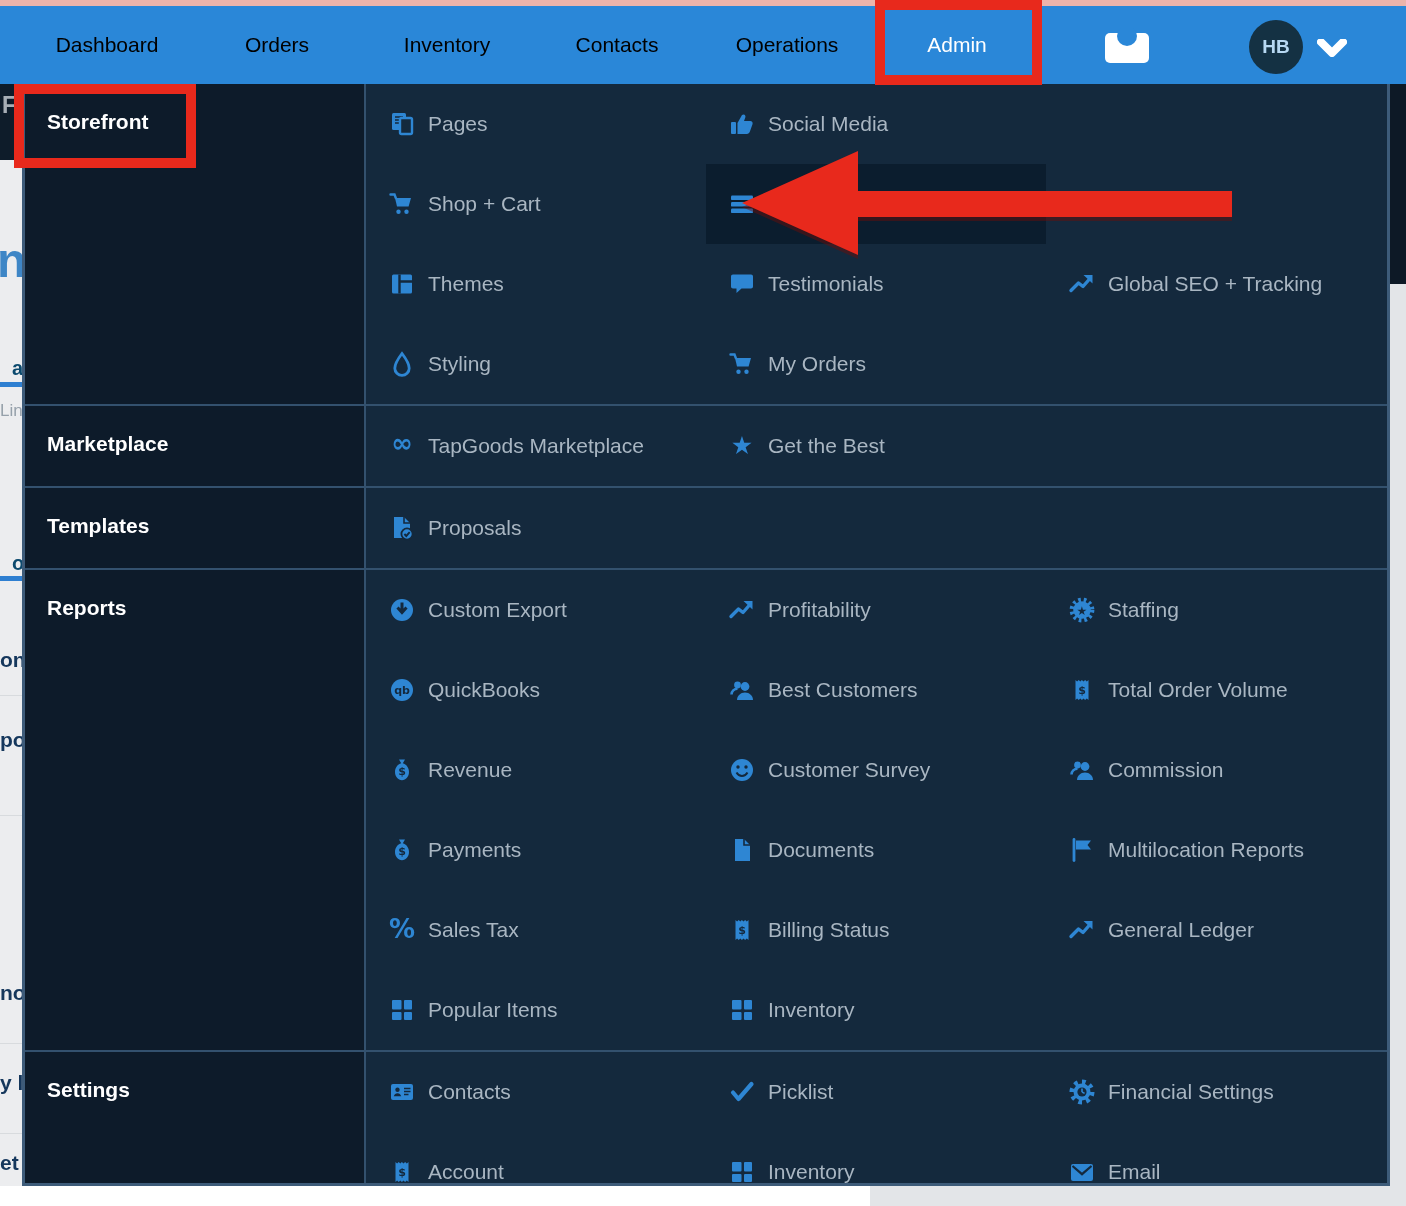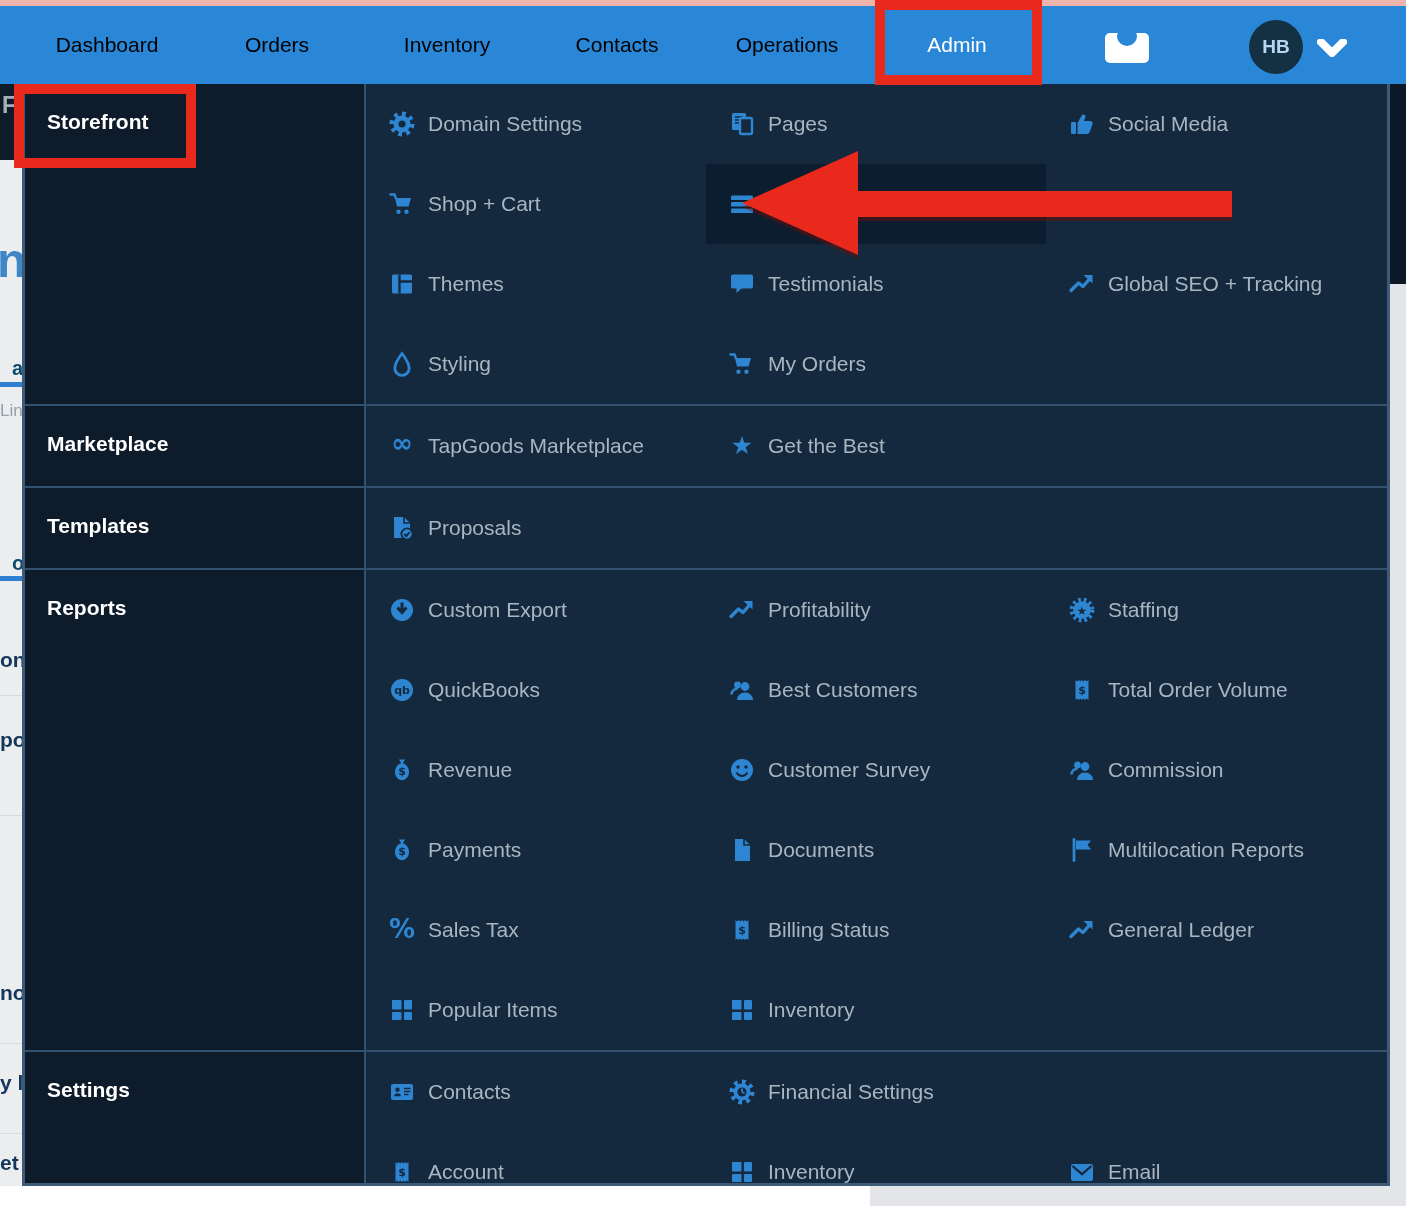--- a/index.html
+++ b/index.html
@@ -119,28 +119,20 @@
     </div>
   </div>
 
   <div class="mega-menu" id="mega-menu">
       <div class="menu-section">
         <div class="menu-category">Storefront</div>
         <div class="menu-rows">
           <div class="menu-row">
             <div class="menu-cell">
               <span class="mi"><svg width="28" height="28" viewBox="0 0 28 28">
-                  <circle cx="14" cy="14" r="8.5" fill="#2e86d3"></circle>
-                  <circle cx="14" cy="14" r="10" fill="none" stroke="#2e86d3" stroke-width="5" stroke-dasharray="3.6 4.2"></circle>
-                  <circle cx="14" cy="14" r="3.6" fill="#14293d"></circle>
-                </svg></span>
-              <span class="ml">Domain Settings</span>
-            </div>
-            <div class="menu-cell">
-              <span class="mi"><svg width="28" height="28" viewBox="0 0 28 28">
                   <rect x="4" y="3" width="14" height="17" rx="1.5" fill="#2e86d3"></rect>
                   <path d="M7 7h8M7 10h8M7 13h6" stroke="#14293d" stroke-width="1.6"></path>
                   <rect x="12" y="8" width="12" height="16" rx="1.5" fill="#14293d" stroke="#2e86d3" stroke-width="2.4"></rect>
                 </svg></span>
               <span class="ml">Pages</span>
             </div>
             <div class="menu-cell">
               <span class="mi"><svg width="28" height="28" viewBox="0 0 28 28">
                   <rect x="3" y="12" width="5" height="12" rx="1" fill="#2e86d3"></rect>
                   <path d="M9.5 24V13l4.5-8c2-1.6 4.2.2 3.3 2.6L16 11h6.2c1.8 0 2.9 1.7 2.3 3.3l-2.6 7.3c-.5 1.3-1.6 2.4-3 2.4H9.5z" fill="#2e86d3"></path>
@@ -401,20 +393,26 @@
         <div class="menu-rows">
           <div class="menu-row">
             <div class="menu-cell">
               <span class="mi"><svg width="28" height="28" viewBox="0 0 28 28">
                   <rect x="3" y="6" width="22" height="16" rx="2" fill="#2e86d3"></rect>
                   <circle cx="9.5" cy="11.8" r="2.2" fill="#14293d"></circle>
                   <path d="M5.8 18.3c.5-2 2-3.1 3.7-3.1s3.2 1.1 3.7 3.1z" fill="#14293d"></path>
                   <path d="M16 10.5h6.5M16 13.5h6.5M16 16.5h4.5" stroke="#14293d" stroke-width="1.5"></path>
                 </svg></span>
               <span class="ml">Contacts</span>
+            </div>
+            <div class="menu-cell">
+              <span class="mi"><svg width="28" height="28" viewBox="0 0 28 28">
+                  <path d="M5 14.5l5.5 6.5L23.5 6" fill="none" stroke="#2e86d3" stroke-width="4.2" stroke-linecap="round" stroke-linejoin="round"></path>
+                </svg></span>
+              <span class="ml">Picklist</span>
             </div>
             <div class="menu-cell">
               <span class="mi"><svg width="28" height="28" viewBox="0 0 28 28">
                   <circle cx="14" cy="14" r="8.5" fill="#2e86d3"></circle>
                   <circle cx="14" cy="14" r="10" fill="none" stroke="#2e86d3" stroke-width="5" stroke-dasharray="3.6 4.2"></circle>
                   <circle cx="14" cy="14" r="4.6" fill="#14293d"></circle>
                   <path d="M14 14V10.6M14 14l2.6 1.4" stroke="#2e86d3" stroke-width="1.6" fill="none"></path>
                 </svg></span>
               <span class="ml">Financial Settings</span>
             </div>

